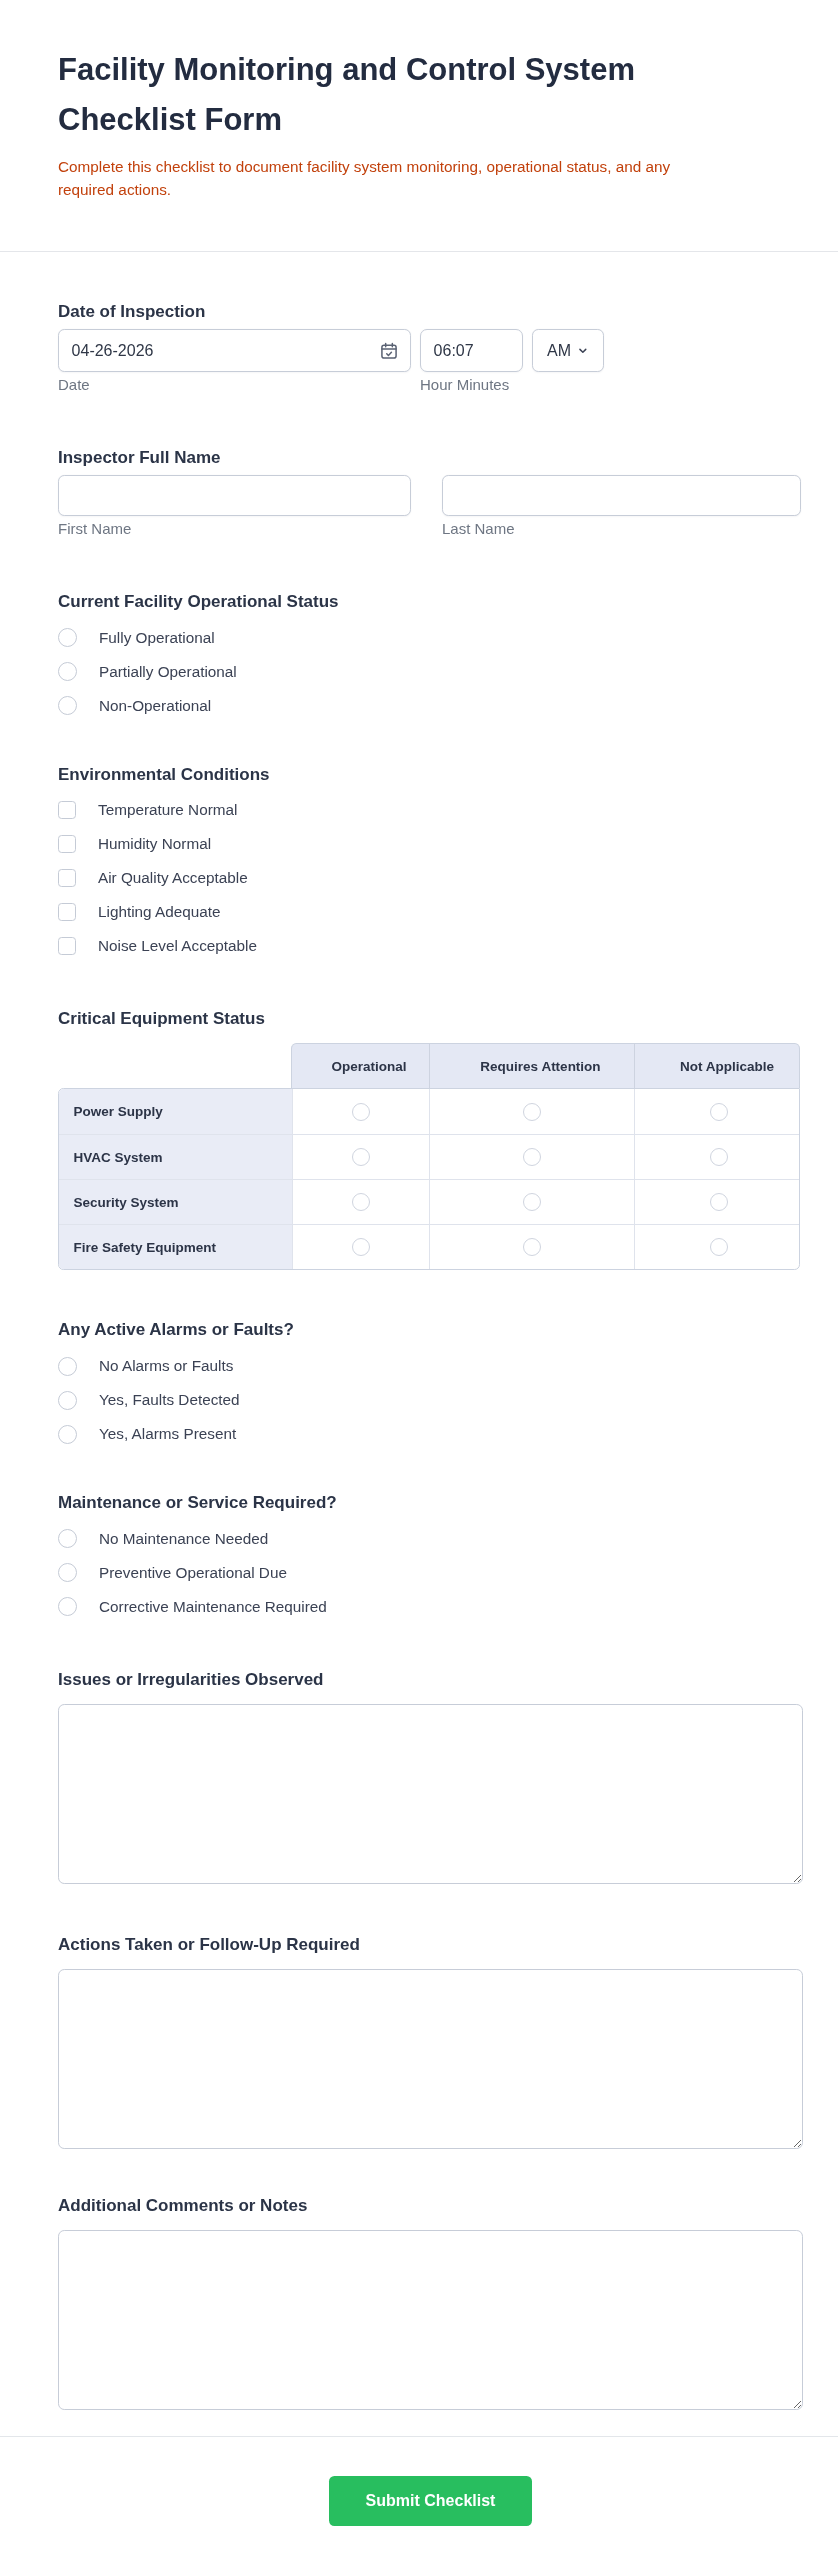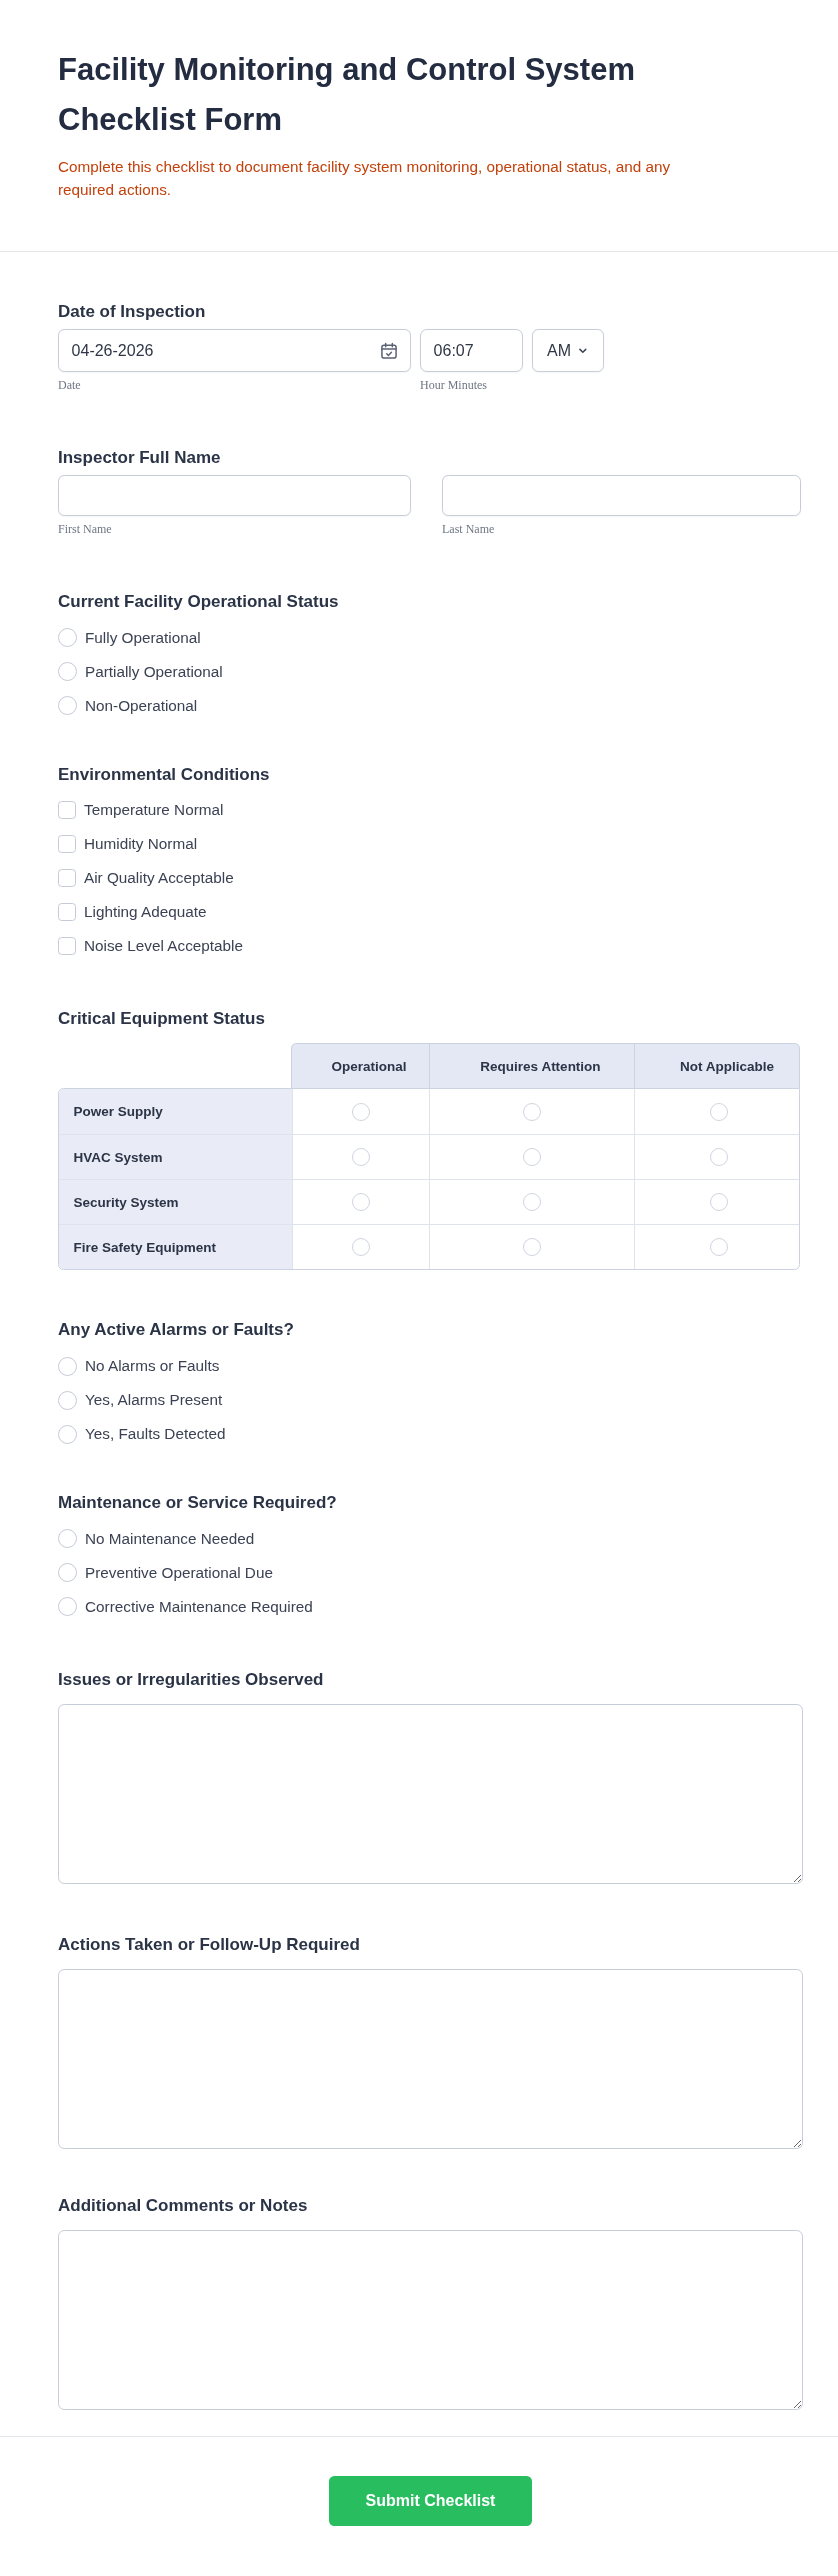--- a/index.html
+++ b/index.html
@@ -34,24 +34,23 @@
   
   .form-body { padding: 48px 36px 0 58px; }
   .section-label {
     display: block;
     font-size: 17px;
     line-height: 23.4px;
     font-weight: 700;
     color: #2b3447;
   }
   .sub-label {
-    font-size: 12px;
+    font-size: 15px;
     line-height: 14.4px;
     color: #6e7683;
-    font-family: Liberation Serif, serif;
   }
   .sec-date    { margin-bottom: 54px; }
   .sec-name    { margin-bottom: 54px; }
   .sec-status  { margin-bottom: 40px; }
   .sec-env     { margin-bottom: 44px; }
   .sec-equip   { margin-bottom: 48px; }
   .sec-alarms  { margin-bottom: 40px; }
   .sec-maint   { margin-bottom: 44px; }
   .sec-issues  { margin-bottom: 46px; }
   .sec-actions { margin-bottom: 42px; }
@@ -89,21 +88,21 @@
   .sub-date-col  { width: 362px; }
   .sub-first-col { width: 384px; }
   .name-first { width: 353px; height: 41px; }
   .name-last  { width: 359px; height: 41px; }
   .name-row { gap: 31px; }
 
   
   .opt-group { margin-top: 7.2px; }
   .opt-row {
     height: 34px;
-    display: flex; align-items: center; gap: 8px;
+    display: flex; align-items: center; gap: 22px;
     cursor: pointer;
   }
   .radio-circle {
     width: 19px; height: 19px; flex: 0 0 19px;
     border: 1.4px solid #c5cbd6; border-radius: 50%;
     background: #fff; display: inline-block;
   }
   .checkbox-square {
     width: 18px; height: 18px; flex: 0 0 18px;
     border: 1.4px solid #c5cbd6; border-radius: 3.6px;
@@ -346,26 +345,26 @@
     <span class="section-label">Any Active Alarms or Faults?</span>
     <div class="opt-group">
 
         <div class="opt-row">
           <span class="radio-circle"></span>
           <span class="opt-text">No Alarms or Faults</span>
         </div>
 
         <div class="opt-row">
           <span class="radio-circle"></span>
+          <span class="opt-text">Yes, Faults Detected</span>
+        </div>
+
+        <div class="opt-row">
+          <span class="radio-circle"></span>
           <span class="opt-text">Yes, Alarms Present</span>
-        </div>
-
-        <div class="opt-row">
-          <span class="radio-circle"></span>
-          <span class="opt-text">Yes, Faults Detected</span>
         </div>
       </div>
   </section>
 
   <section class="sec-maint">
     <span class="section-label">Maintenance or Service Required?</span>
     <div class="opt-group">
 
         <div class="opt-row">
           <span class="radio-circle"></span>

